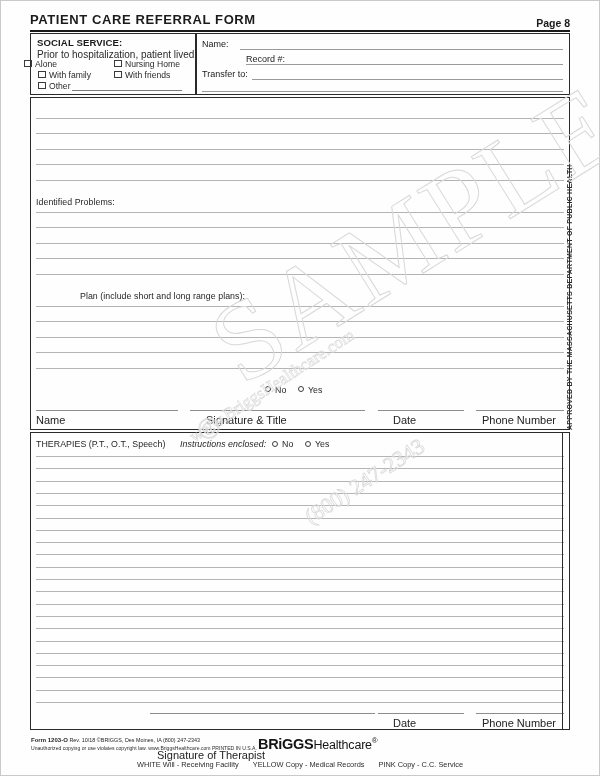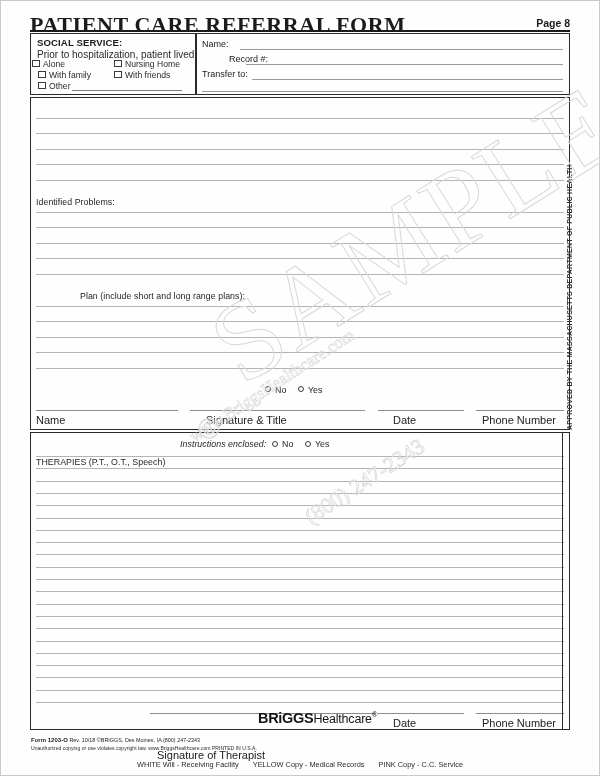--- a/index.html
+++ b/index.html
@@ -90,25 +90,25 @@
     position: absolute;
     left: 30px;
     top: 12px;
     width: 540px;
     height: 22px;
   }
   .hdr-title {
     position: absolute;
     left: 0;
     top: 0;
-    font-size: 22px;
+    font-size: 13px;
     font-weight: bold;
     letter-spacing: 0.6px;
     color: #1b1b1b;
-    font-family: Liberation Serif, serif;
+    font-family: Liberation Sans, sans-serif;
   }
   .hdr-page {
     position: absolute;
     right: 0;
     top: 5px;
     font-size: 10.5px;
     font-weight: bold;
     color: #1b1b1b;
   }
   .hdr-rule {
@@ -156,21 +156,21 @@
     color: #2a2a2a;
   }
   .cb-row { position:absolute; font-size: 8.6px; color:#2a2a2a; }
   .cb {
     display: inline-block;
     width: 5.5px; height: 5.5px;
     border: 1.2px solid #3a3a3a;
     margin-right: 3.5px;
     vertical-align: 0px;
   }
-  #cb-alone      { left: 32px;  top: 59px; }
+  #cb-alone      { left: 24px;  top: 59px; }
   #cb-nursing    { left: 114px; top: 59px; }
   #cb-family     { left: 38px;  top: 70px; }
   #cb-friends    { left: 114px; top: 70px; }
   #cb-other      { left: 38px;  top: 81px; }
   .other-rule {
     position: absolute;
     left: 72px; top: 89.5px;
     width: 110px; height: 1px;
     background: #7d7d7d;
   }
@@ -181,21 +181,21 @@
     font-size: 9px;
     color: #222;
   }
   .fld-rule {
     position: absolute;
     height: 1px;
     background: #9a9a9a;
   }
   #lab-name     { left: 202px; top: 39px; }
   #rule-name    { left: 240px; top: 48.5px; width: 323px; }
-  #lab-record   { left: 197px; top: 54px; padding-left: 32px; }
+  #lab-record   { left: 214px; top: 54px; padding-left: 32px; }
   #rule-record  { left: 246px; top: 63.5px; width: 317px; }
   #lab-transfer { left: 202px; top: 69px; }
   #rule-transfer{ left: 252px; top: 78.5px; width: 311px; }
   #rule-extra   { left: 202px; top: 90.5px; width: 361px; }
 
   
   .sec-lab {
     position: absolute;
     font-size: 8.8px;
     color: #1f1f1f;
@@ -237,21 +237,21 @@
   #sr1-a { left: 36px;  top: 410px; width: 142px; }
   #sr1-b { left: 190px; top: 410px; width: 175px; }
   #sr1-c { left: 378px; top: 410px; width: 86px;  }
   #sr1-d { left: 476px; top: 410px; width: 88px;  }
   #sl1-a { left: 36px;  top: 414px; }
   #sl1-b { left: 206px; top: 414px; }
   #sl1-c { left: 393px; top: 414px; }
   #sl1-d { left: 482px; top: 414px; }
 
   
-  #lab-therapies { left: 36px; top: 457px; }
+  #lab-therapies { left: 36px; top: 439px; }
   #lab-instr     { left: 180px; top: 439px; font-style: italic; }
   #rad-no-2   { left: 272px; top: 440.5px; }
   #lab-no-2   { left: 282px; top: 439px; }
   #rad-yes-2  { left: 305px; top: 440.5px; }
   #lab-yes-2  { left: 315px; top: 439px; }
 
   
   #sr2-b { left: 150px; top: 713px; width: 225px; }
   #sr2-c { left: 378px; top: 713px; width: 86px;  }
   #sr2-d { left: 476px; top: 713px; width: 88px;  }
@@ -293,21 +293,21 @@
   .foot-form b { font-size: 6px; }
   .foot-legal {
     position: absolute;
     left: 31px; top: 745px;
     font-size: 5.1px;
     color: #2b2b2b;
     white-space: nowrap;
   }
   .brand {
     position: absolute;
-    left: 258px; top: 709px;
+    left: 258px; top: 735px;
     white-space: nowrap;
   }
   .brand .b1 {
     font-size: 14.5px;
     font-weight: bold;
     color: #141414;
     letter-spacing: -0.3px;
   }
   .brand .b2 {
     font-size: 12.5px;

